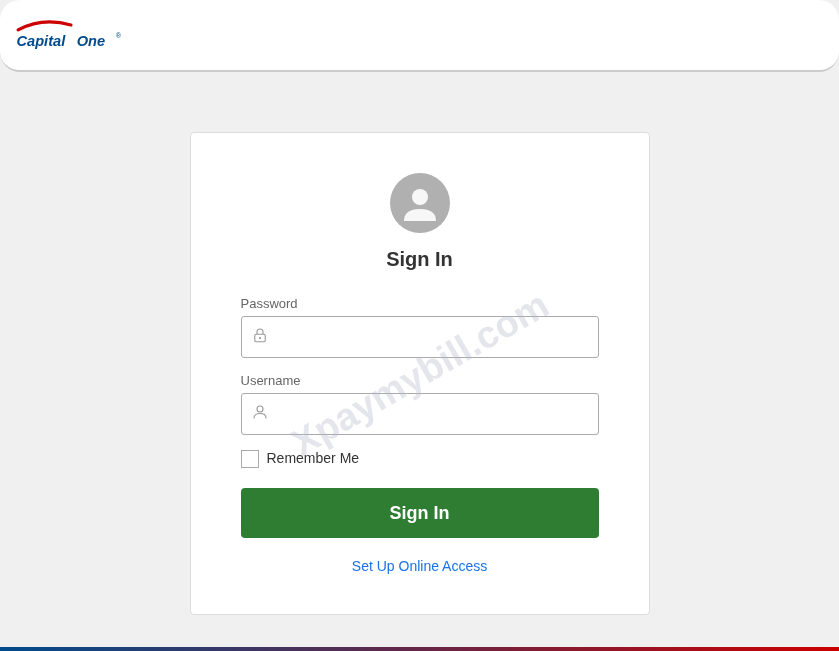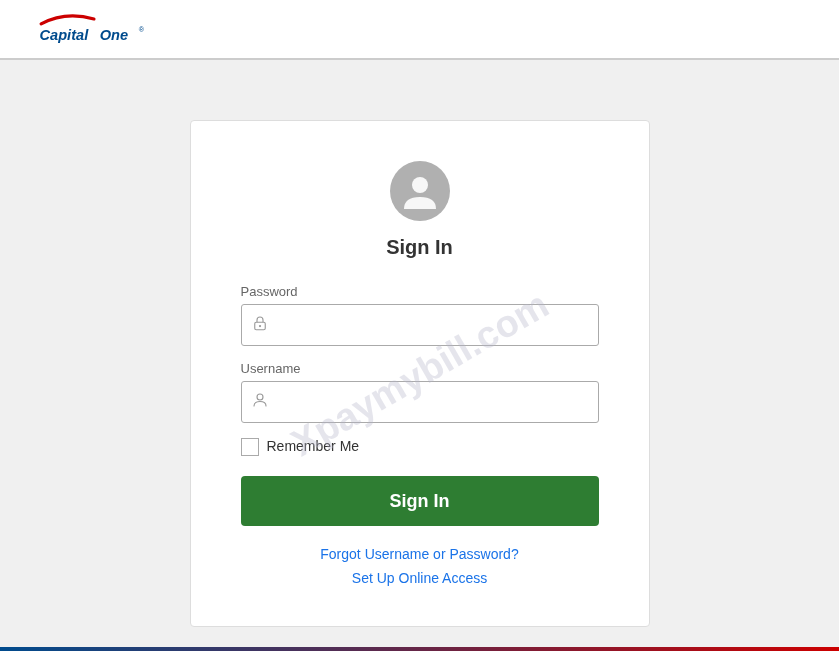--- a/index.html
+++ b/index.html
@@ -12,25 +12,26 @@
       font-family: Arial, sans-serif;
       background-color: #f0f0f0;
       width: 839px;
       height: 651px;
       overflow: hidden;
     }
 
     
     .header {
       background-color: #ffffff;
-      height: 60px;
-      display: flex;
-      align-items: center;
-      padding: 0 33px;
+      height: 72px;
+      display: flex;
+      align-items: center;
+      padding: 0 10px;
       border-bottom: 2px solid #cccccc;
+      border-radius: 20px;
     }
 
     .logo-container {
       display: flex;
       align-items: center;
     }
 
     
     .logo-svg {
       width: 130px;
@@ -268,20 +269,19 @@
     <div class="remember-me-container">
       <input type="checkbox" class="remember-me-checkbox" id="rememberMe" style="">
       <label class="remember-me-label" for="rememberMe">Remember Me</label>
     </div>
 
     
     <button class="sign-in-button">Sign In</button>
 
     
     <div class="links-container">
-      <a class="link">Forgot Username or Password?</a>
       <a class="link">Set Up Online Access</a>
     </div>
 
   </div>
 </div>
 
 <div class="bottom-border"></div>
 
 </body></html>

